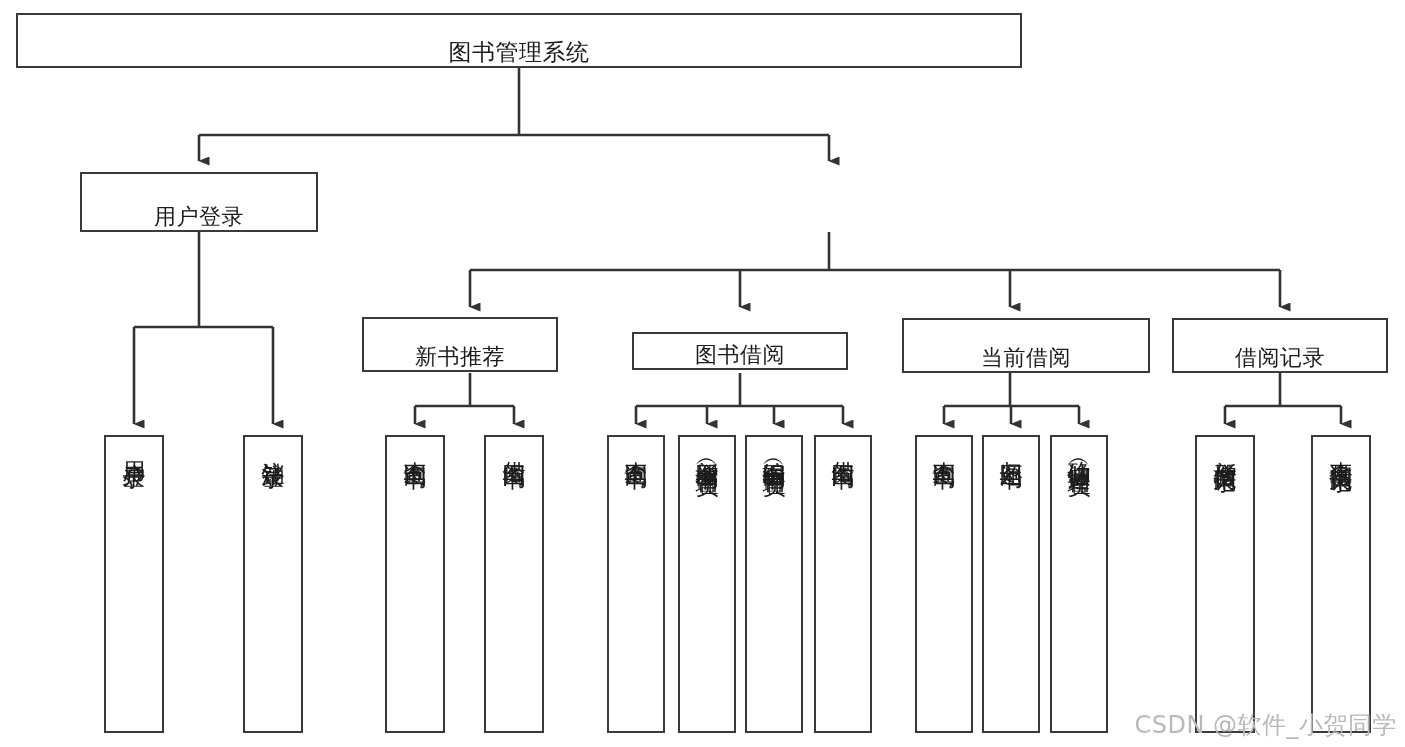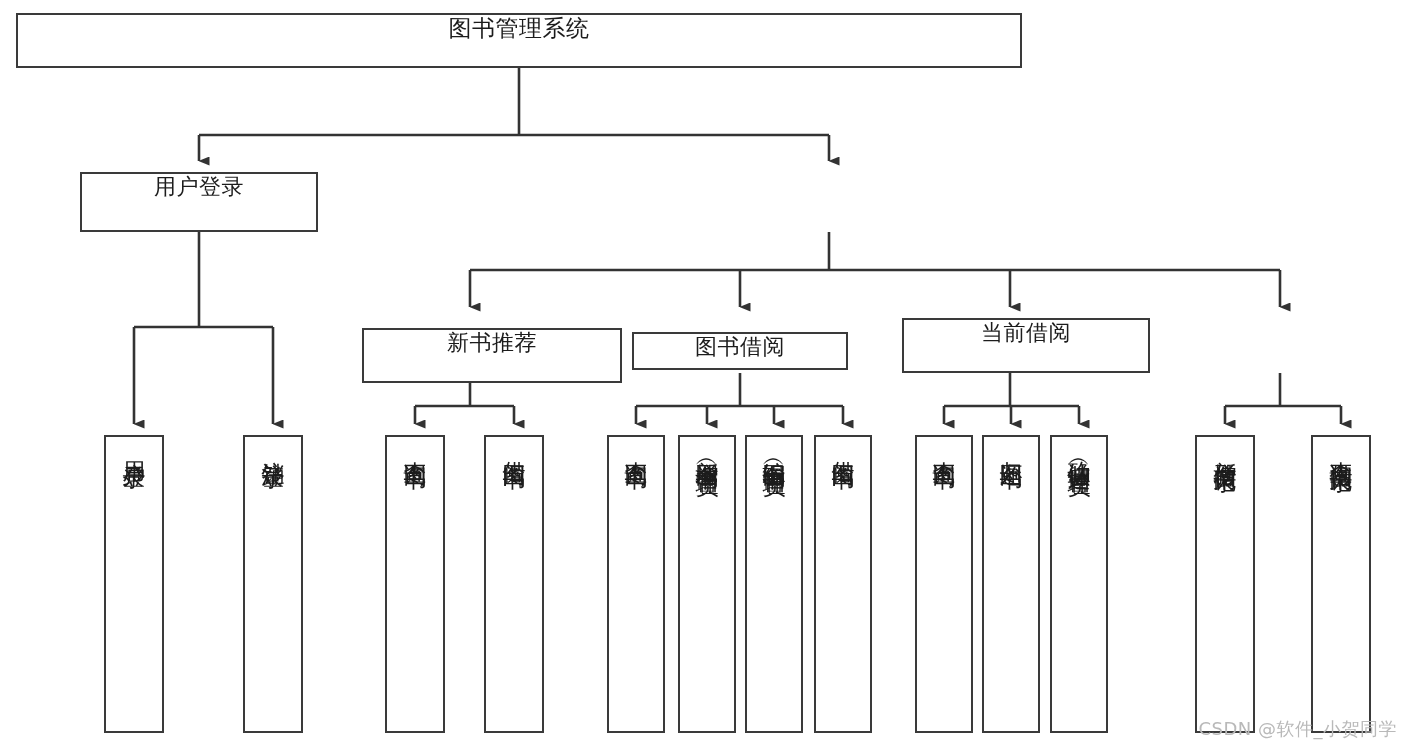--- a/index.html
+++ b/index.html
@@ -25,21 +25,21 @@
     width: 1405px;
     height: 747px;
     pointer-events: none;
   }
   .node {
     position: absolute;
     box-sizing: border-box;
     background: #ffffff;
     border: 2px solid #3a3a3a;
     display: flex;
-    align-items: flex-start;
+    align-items: flex-end;
     justify-content: center;
     z-index: 2;
   }
   .node-label {
     color: #1c1c1c;
     letter-spacing: 0.5px;
     line-height: 1.18;
     text-align: center;
     white-space: nowrap;
   }
@@ -62,21 +62,21 @@
     line-height: 1;
     white-space: normal;
   }
   .node.leaf.tall-text {
     align-items: flex-start;
   }
   .watermark {
     position: absolute;
     right: 8px;
     bottom: 6px;
-    font-size: 18px;
+    font-size: 24px;
     color: #b9b9b9;
     letter-spacing: 0.5px;
     z-index: 5;
     white-space: nowrap;
   }
 </style>
 </head>
 <body>
 
 <div id="canvas">
@@ -132,29 +132,32 @@
   </svg>
 
   <div class="node root" style="left:16px; top:13px; width:1006px; height:55px;">
     <span class="node-label">图书管理系统</span>
   </div>
 
   <div class="node level1" style="left:80px; top:172px; width:238px; height:60px;">
     <span class="node-label">用户登录</span>
   </div>
 
-  <div class="node level2" style="left:362px; top:328px; width:260px; height:55px;">
+  <div class="node level2" style="left:362px; top:317px; width:196px; height:55px;">
     <span class="node-label">新书推荐</span>
   </div>
   <div class="node level2" style="left:632px; top:332px; width:216px; height:38px;">
     <span class="node-label">图书借阅</span>
   </div>
   <div class="node level2" style="left:902px; top:318px; width:248px; height:55px;">
     <span class="node-label">当前借阅</span>
   </div>
+  <div class="node level2" style="left:1172px; top:318px; width:216px; height:55px;">
+    <span class="node-label">借阅记录</span>
+  </div>
 
   <div class="node leaf" style="left:104px; top:435px; width:60px; height:298px;">
     <span class="node-label">用户登录</span>
   </div>
   <div class="node leaf" style="left:243px; top:435px; width:60px; height:298px;">
     <span class="node-label">注销登录</span>
   </div>
 
   <div class="node leaf" style="left:385px; top:435px; width:60px; height:298px;">
     <span class="node-label">查询图书</span>

